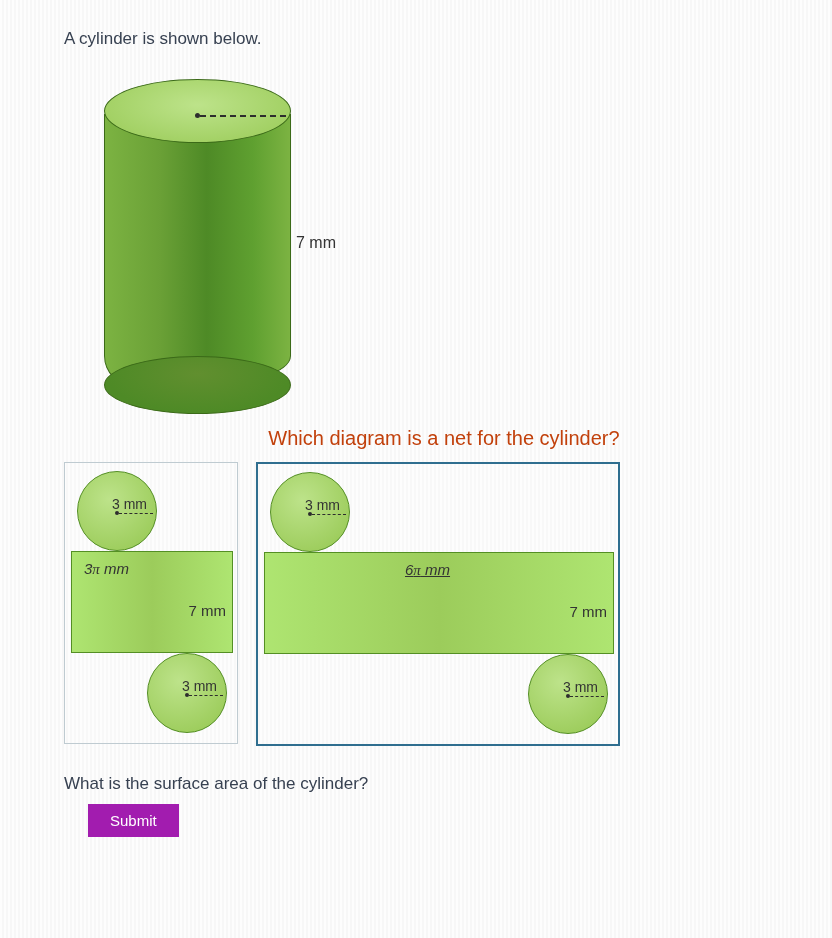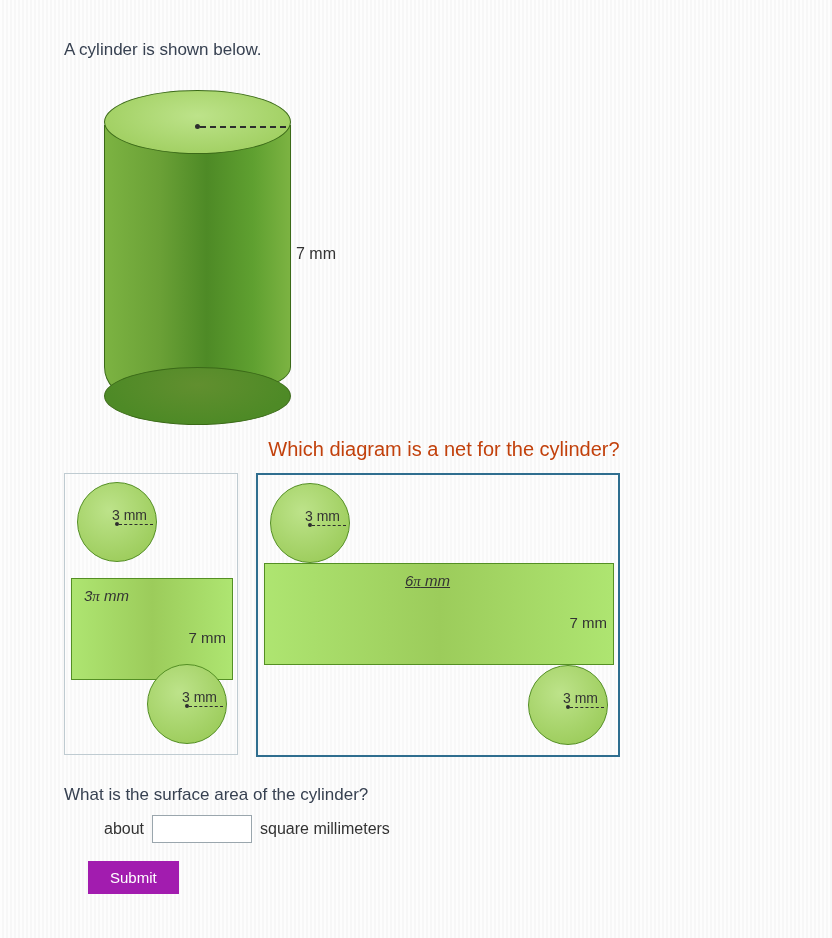--- a/index.html
+++ b/index.html
@@ -5,23 +5,22 @@
   body {
     margin: 0;
     padding: 0;
     font-family: Arial, Helvetica, sans-serif;
     font-size: 15px;
     color: #333;
     background: repeating-linear-gradient(90deg, #fdfdfd 0 2px, #f7f7f7 2px 4px); 
     width: 832px;
   }
   .page {
-    padding: 4px 0 20px 64px;
+    padding: 29px 0 20px 64px;
     width: 760px;
-    margin-top: 36px;
   }
   .intro {
     font-size: 17px;
     color: #374151;
     margin-bottom: 10px;
   }
   .cylinder-wrap {
     position: relative;
     width: 380px;
     height: 350px;
@@ -137,21 +136,21 @@
   <div class="nets-row">
 
     <div class="net-box net-a">
 
       <div class="circle" style="left:12px; top:8px; width:78px; height:78px;">
         <span class="circ-dot" style="left:37px; top:39px;"></span>
         <span class="circ-dash" style="left:41px; top:41px; width:34px;"></span>
         <span class="circle-lbl" style="left:34px; top:24px;">3 mm</span>
       </div>
 
-      <div class="rect" style="left:6px; top:104px; width:160px; height:100px;">
+      <div class="rect" style="left:6px; top:88px; width:160px; height:100px;">
         <span class="rect-lbl" style="left:12px; top:8px;"><span>3</span><span class="pi">π</span><span> mm</span></span>
         <span class="rect-h-lbl" style="right:6px; top:50px;">7 mm</span>
       </div>
 
       <div class="circle" style="left:82px; top:190px; width:78px; height:78px;">
         <span class="circ-dot" style="left:37px; top:39px;"></span>
         <span class="circ-dash" style="left:41px; top:41px; width:34px;"></span>
         <span class="circle-lbl" style="left:34px; top:24px;">3 mm</span>
       </div>
     </div>
@@ -173,21 +172,16 @@
         <span class="circ-dot" style="left:37px; top:39px;"></span>
         <span class="circ-dash" style="left:41px; top:41px; width:34px;"></span>
         <span class="circle-lbl" style="left:34px; top:24px;">3 mm</span>
       </div>
     </div>
 
   </div>
 
   <div class="q3">What is the surface area of the cylinder?</div>
 
-  <div class="ans-row">
-    <span>about</span>
-    <input class="ans-input" value="" style="">
-    <span>square millimeters</span>
-  </div>
 
   <button class="submit-btn">Submit</button>
 
 </div>
 
 </body></html>

